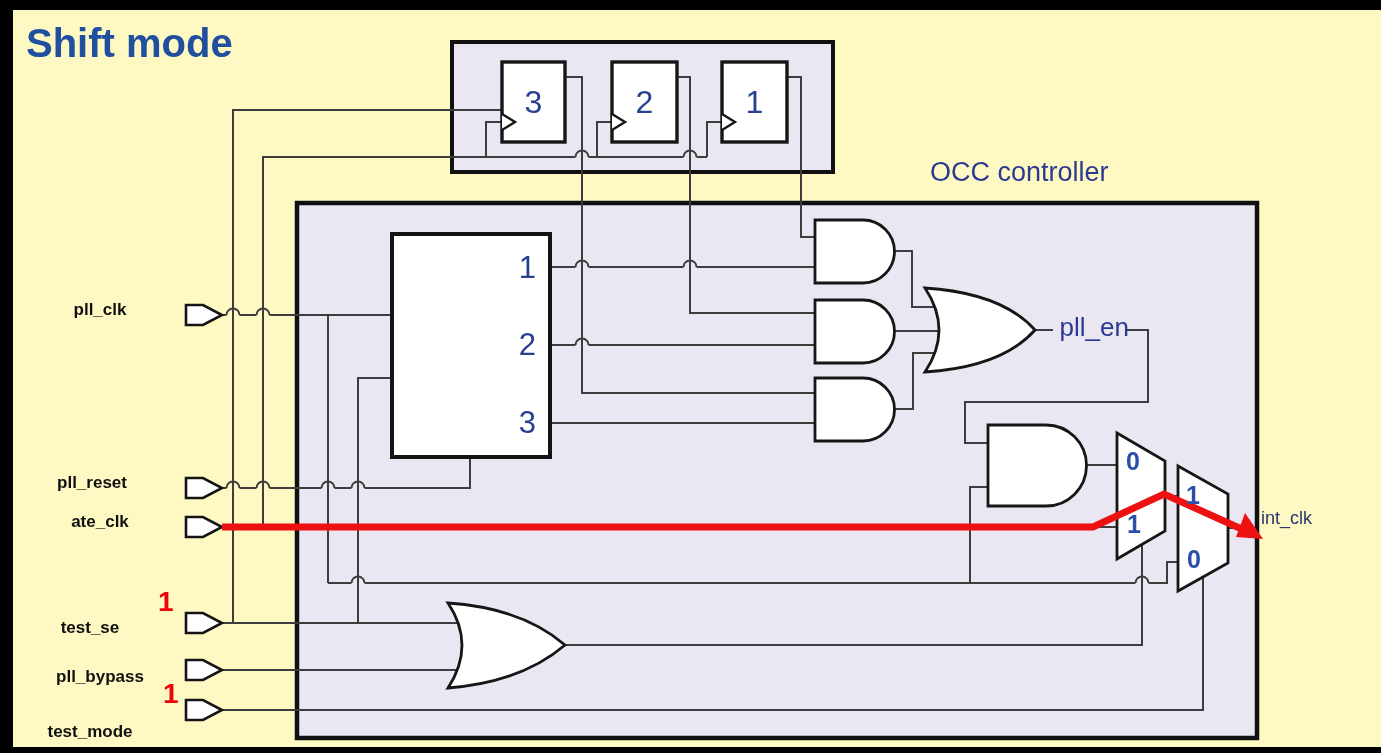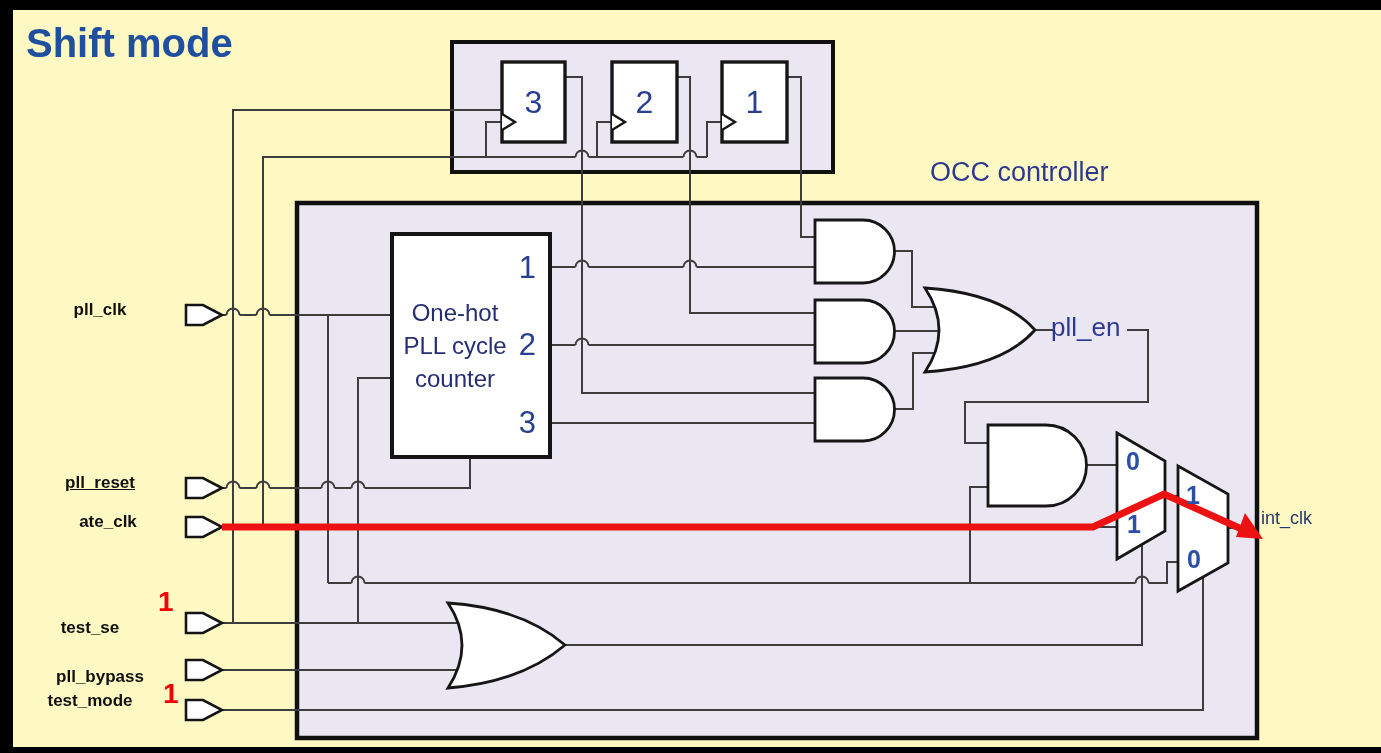--- a/index.html
+++ b/index.html
@@ -7,29 +7,29 @@
          font-family:"Liberation Sans","DejaVu Sans",sans-serif;padding-left:16px;}
   .bar{position:absolute;background:#000;}
   #bar-top{left:0;top:0;width:1381px;height:10px;}
   #bar-left{left:0;top:0;width:13px;height:753px;}
   #bar-bottom{left:0;top:747px;width:1381px;height:6px;}
   svg{position:absolute;left:0;top:0;}
   .lbl{position:absolute;white-space:nowrap;line-height:1.05;}
   #title{left:26px;top:22px;font-size:40px;font-weight:bold;color:#1f4f9e;}
   #cc-title{left:452px;top:2px;width:381px;text-align:center;font-size:29px;color:#2b3990;}
   #occ-title{left:930px;top:158px;font-size:27px;color:#2b3990;}
-  #pll-en{left:1051px;top:314px;width:78px;text-align:left;font-size:26px;color:#2b3990;}
+  #pll-en{left:1051px;top:314px;width:78px;text-align:right;font-size:26px;color:#2b3990;}
   #int-clk{left:1261px;top:509px;font-size:18px;color:#28356e;}
   .port-lbl{font-size:17px;font-weight:bold;color:#101010;text-align:center;}
   #p0{left:20px;top:301px;width:160px;}
-  #p1{left:20px;top:474px;width:160px;text-decoration:underline;}
-  #p2{left:28px;top:513px;width:160px;}
+  #p1{left:12px;top:474px;width:160px;}
+  #p2{left:20px;top:513px;width:160px;}
   #p3{left:20px;top:609px;width:140px;margin-top:10px;}
   #p4{left:20px;top:656px;width:160px;margin-top:12px;}
-  #p5{left:20px;top:692px;width:140px;}
+  #p5{left:20px;top:723px;width:140px;}
   .sup1{position:absolute;font-size:28px;font-weight:bold;color:#f00206;}
   #sup-se{left:158px;top:586px;}
   #sup-tm{left:163px;top:678px;}
   .ffnum{position:absolute;font-size:32px;color:#27408f;text-align:center;}
   #ff3n{left:502px;top:84px;width:63px;}
   #ff2n{left:612px;top:84px;width:65px;}
   #ff1n{left:722px;top:84px;width:65px;}
   #ctr-text{position:absolute;left:396px;top:296px;width:118px;text-align:center;
             font-size:24px;line-height:33px;color:#262e73;}
   .ctrnum{position:absolute;left:500px;width:36px;text-align:right;font-size:31px;color:#27408f;}
@@ -151,25 +151,20 @@
   <div class="lbl port-lbl" id="p4">pll_bypass</div>
   <div class="lbl port-lbl" id="p5">test_mode</div>
 
   <div class="sup1" id="sup-se">1</div>
   <div class="sup1" id="sup-tm">1</div>
 
   <div class="ffnum" id="ff3n">3</div>
   <div class="ffnum" id="ff2n">2</div>
   <div class="ffnum" id="ff1n">1</div>
 
-  <div id="ctr-text">
-    <div>One-hot</div>
-    <div>PLL cycle</div>
-    <div>counter</div>
-  </div>
   <div class="ctrnum" id="c1">1</div>
   <div class="ctrnum" id="c2">2</div>
   <div class="ctrnum" id="c3">3</div>
 
   <div class="muxnum" id="m1a">0</div>
   <div class="muxnum" id="m1b">1</div>
   <div class="muxnum" id="m2a">1</div>
   <div class="muxnum" id="m2b">0</div>
 
   <div class="bar" id="bar-top"></div>

